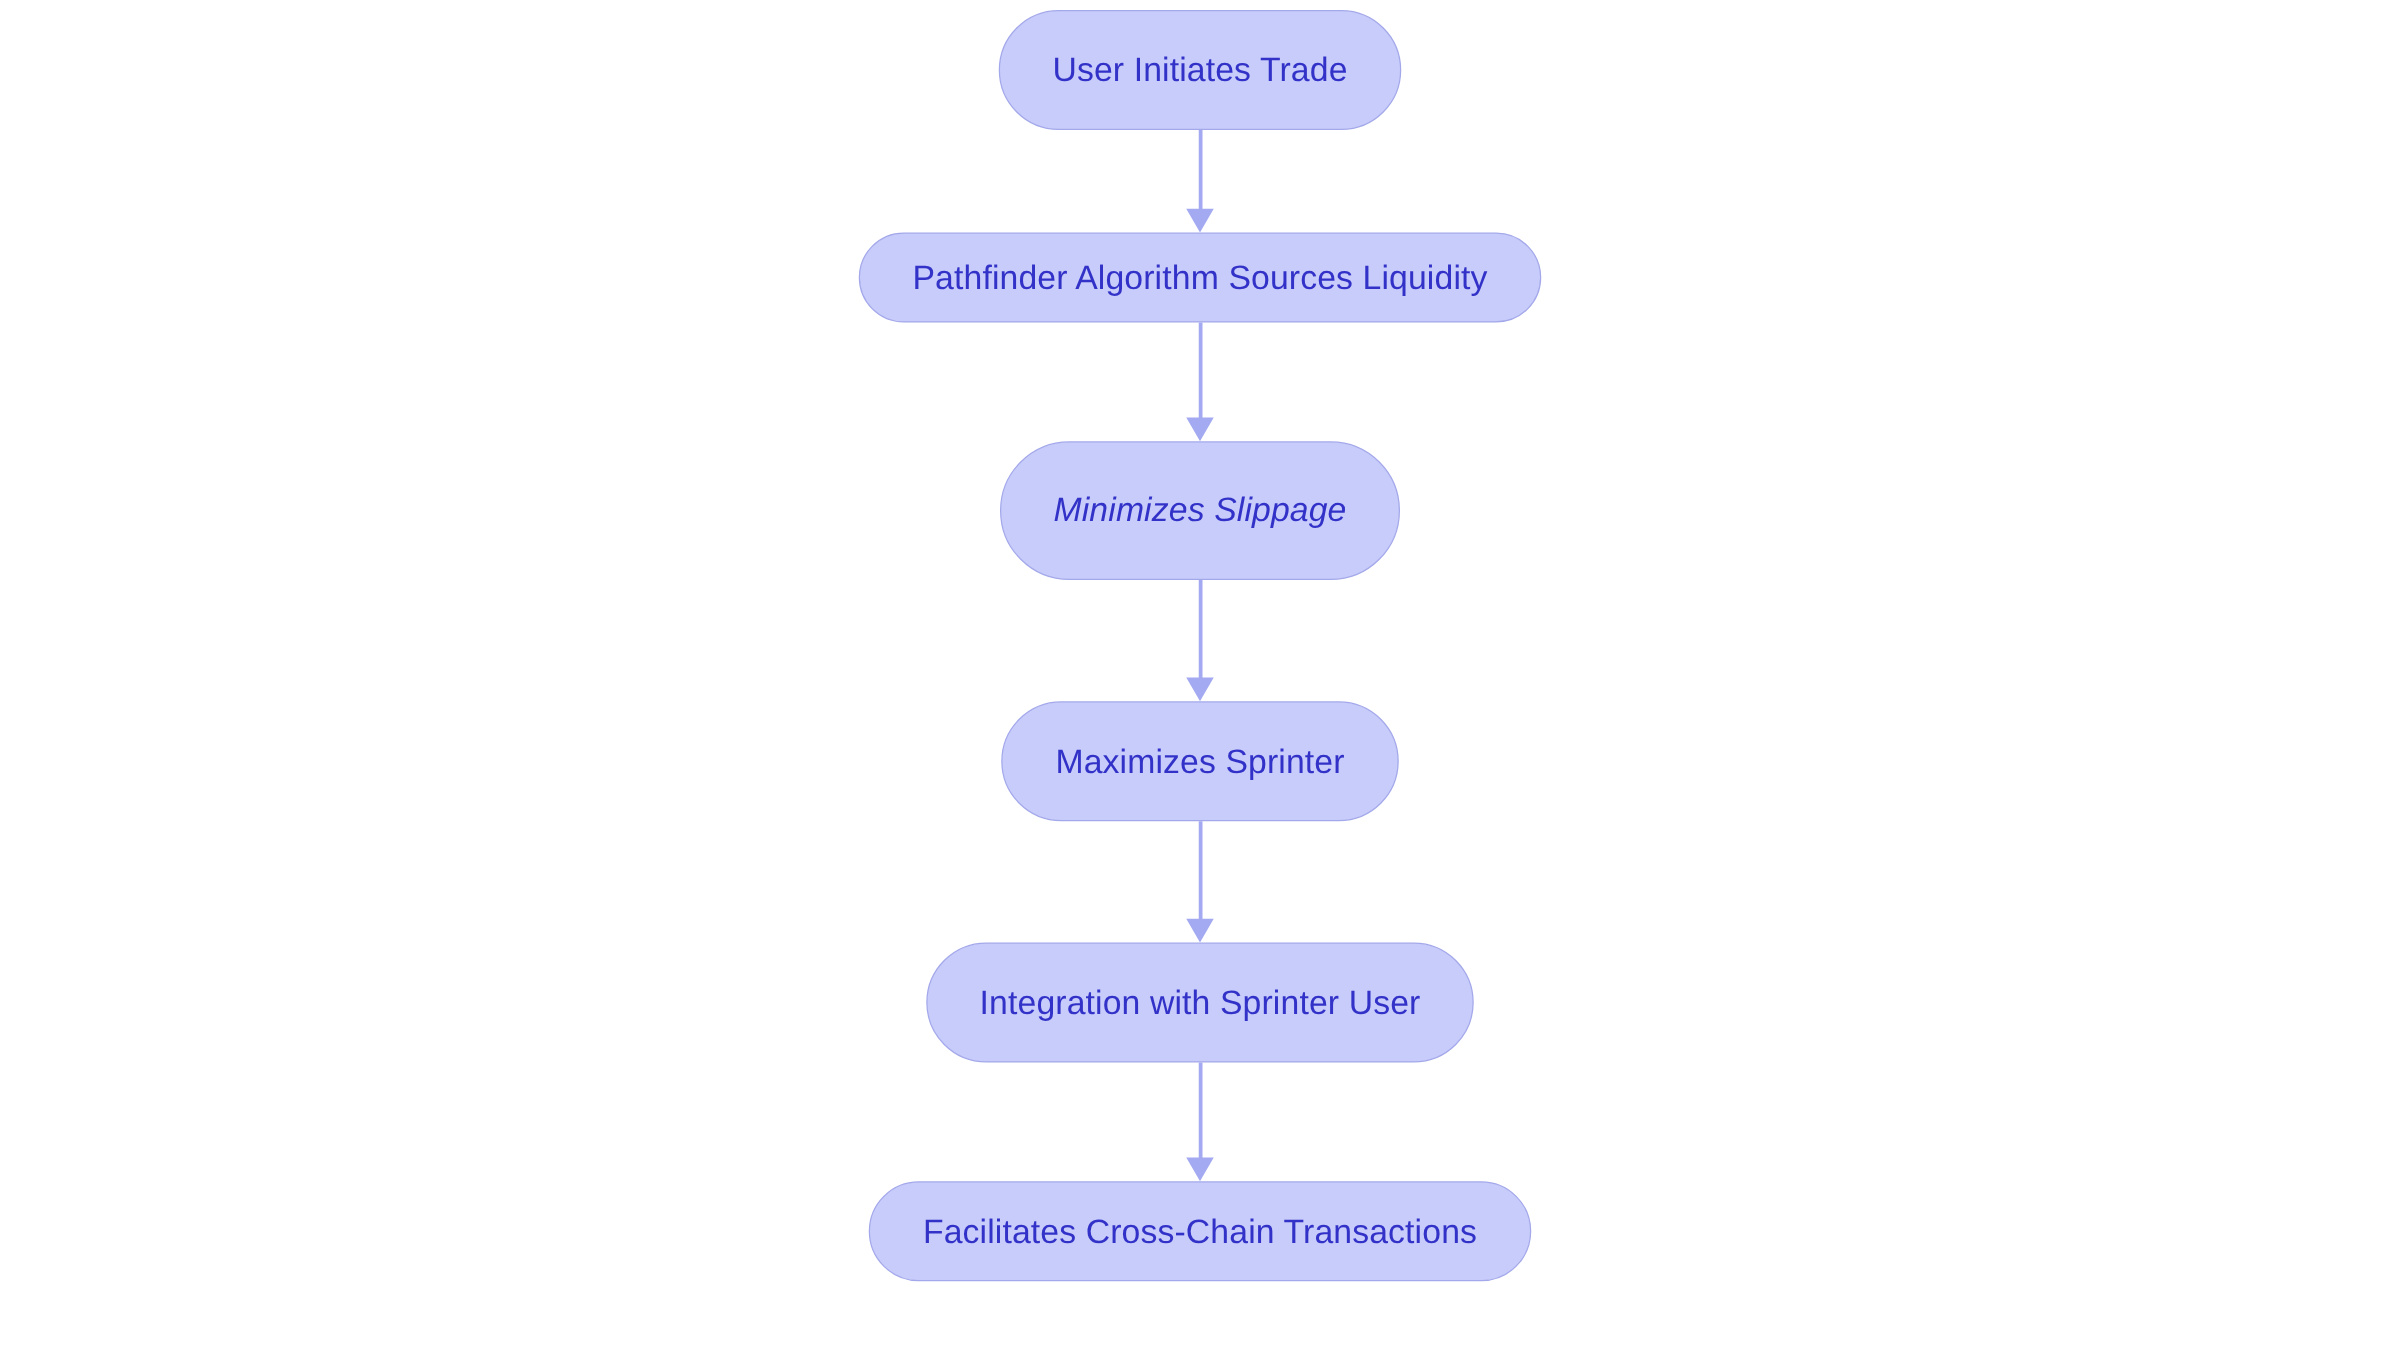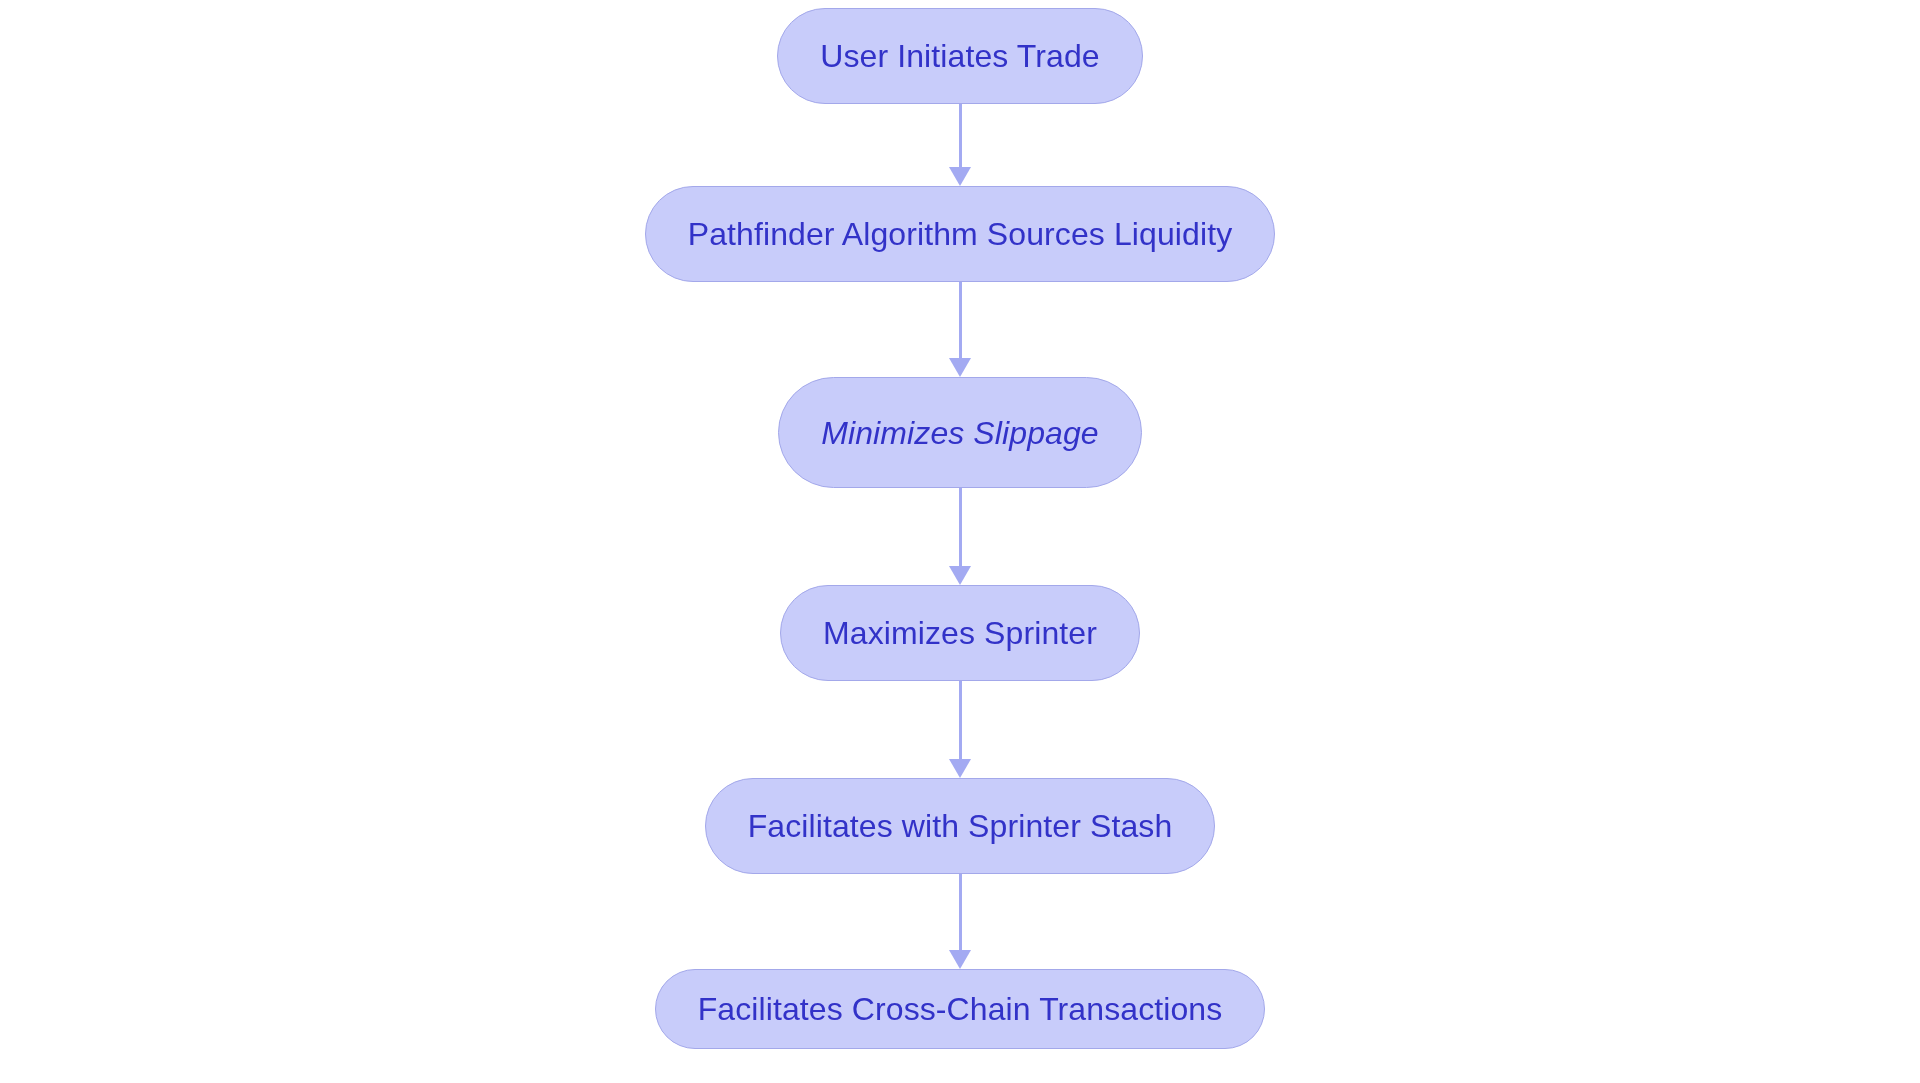--- a/index.html
+++ b/index.html
@@ -36,21 +36,21 @@
 
   .node {
     box-sizing: border-box;
     display: flex;
     align-items: center;
     justify-content: center;
     background: #c8ccfa;
     border: 1.6px solid #a3a8ea;
     border-radius: 999px;
     color: #3232c8;
-    font-size: 32px;
+    font-size: 27px;
     font-weight: 400;
     letter-spacing: 0.1px;
     line-height: 1;
     white-space: nowrap;
     padding: 0 42px;
     height: 96px;
   }
 
   .node-label {
     display: block;
@@ -90,21 +90,21 @@
 
     <div class="node" style="margin-top:8px; height:96px;">
       <span class="node-label">User Initiates Trade</span>
     </div>
 
     <div class="connector" style="height:82px;">
       <div class="connector-line"></div>
       <div class="connector-head"></div>
     </div>
 
-    <div class="node" style="height:96px;">
+    <div class="node" style="height:72px;">
       <span class="node-label">Pathfinder Algorithm Sources Liquidity</span>
     </div>
 
     <div class="connector" style="height:95px;">
       <div class="connector-line"></div>
       <div class="connector-head"></div>
     </div>
 
     <div class="node" style="height:111px;font-style:italic;">
       <span class="node-label">Minimizes Slippage</span>
@@ -118,21 +118,21 @@
     <div class="node" style="height:96px;">
       <span class="node-label">Maximizes Sprinter</span>
     </div>
 
     <div class="connector" style="height:97px;">
       <div class="connector-line"></div>
       <div class="connector-head"></div>
     </div>
 
     <div class="node" style="height:96px;">
-      <span class="node-label">Facilitates with Sprinter Stash</span>
+      <span class="node-label">Integration with Sprinter User</span>
     </div>
 
     <div class="connector" style="height:95px;">
       <div class="connector-line"></div>
       <div class="connector-head"></div>
     </div>
 
     <div class="node" style="height:80px;">
       <span class="node-label">Facilitates Cross-Chain Transactions</span>
     </div>

